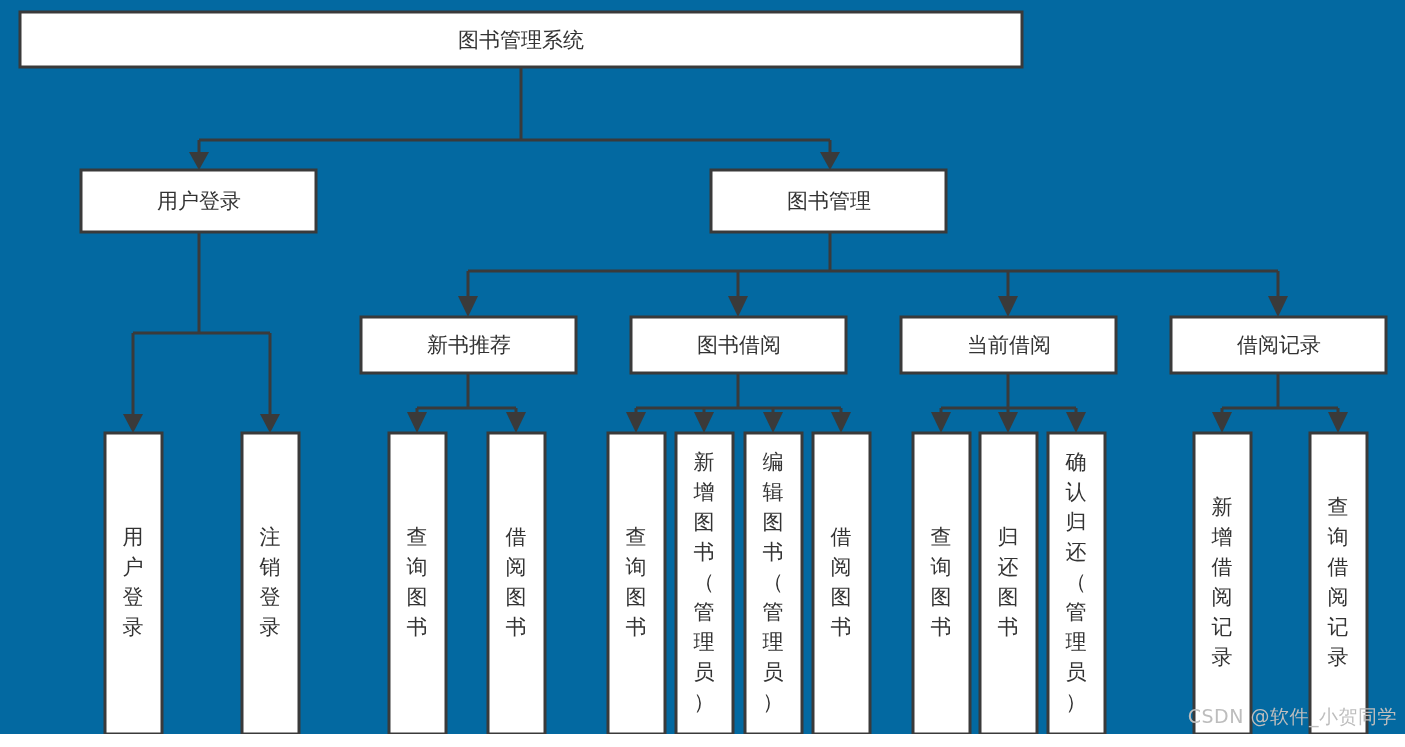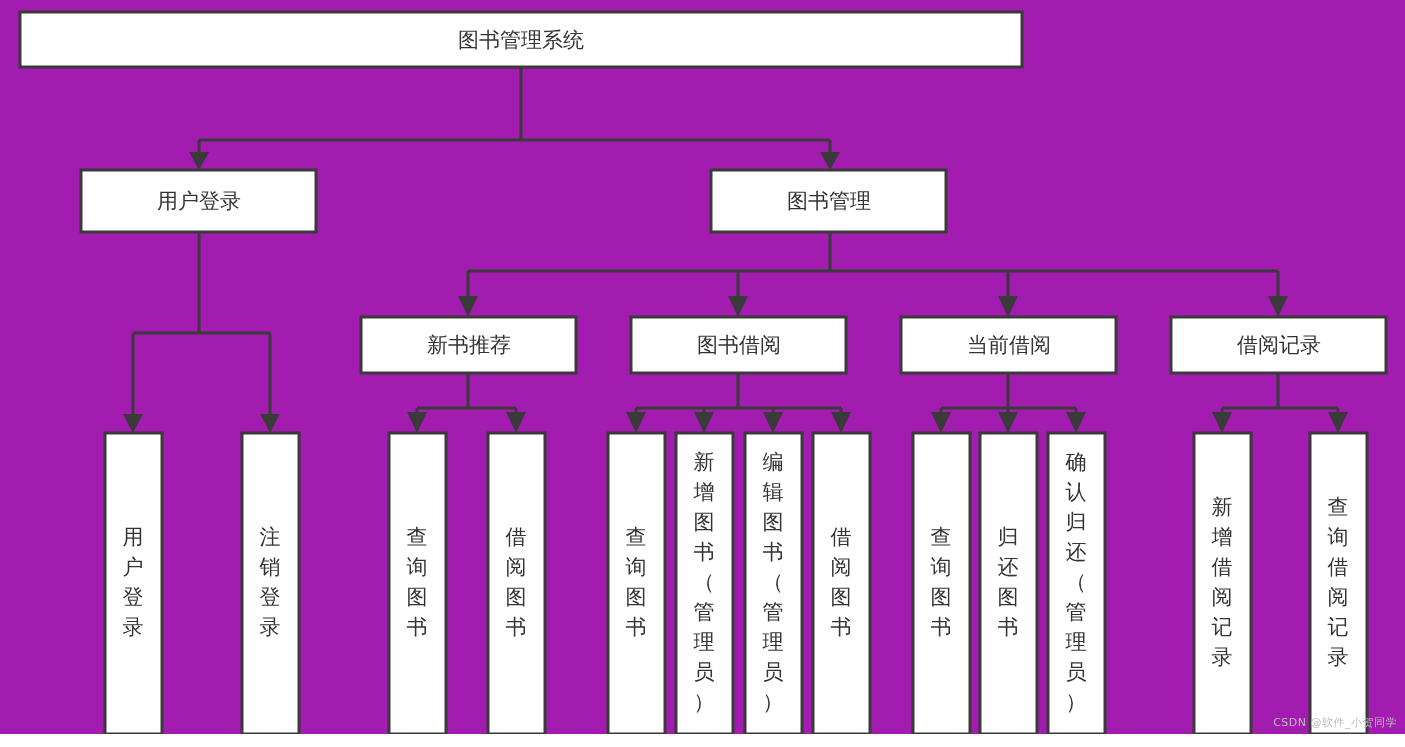--- a/index.html
+++ b/index.html
@@ -7,21 +7,21 @@
     padding: 0;
     background: #ffffff;
   }
   body {
     font-family: "Liberation Sans", "DejaVu Sans", sans-serif;
   }
   #diagram-root {
     position: relative;
     width: 1405px;
     height: 734px;
-    background: #a21caf;
+    background: #0369a1;
     overflow: hidden;
   }
   svg.diagram-canvas {
     position: absolute;
     left: 0;
     top: 0;
     width: 1405px;
     height: 747px;
     display: block;
   }
@@ -51,21 +51,21 @@
     fill: #333333;
     font-family: "DejaVu Sans", "Liberation Sans", sans-serif;
     font-size: 21px;
     text-anchor: middle;
   }
   .watermark-text {
     position: absolute;
     right: 8px;
     bottom: 4px;
     font-family: "DejaVu Sans", "Liberation Sans", sans-serif;
-    font-size: 11px;
+    font-size: 19px;
     color: #bdbdbd;
     white-space: nowrap;
     letter-spacing: 0.5px;
     user-select: none;
   }
 </style>
 </head>
 <body>
 
 <div id="diagram-root">

